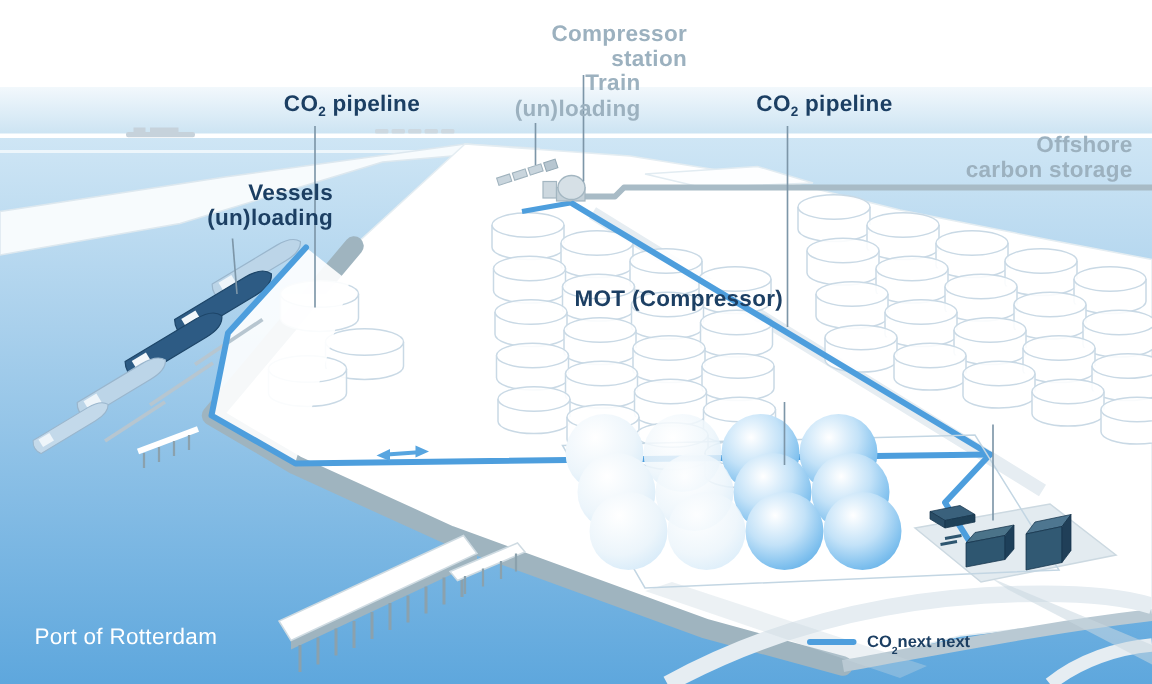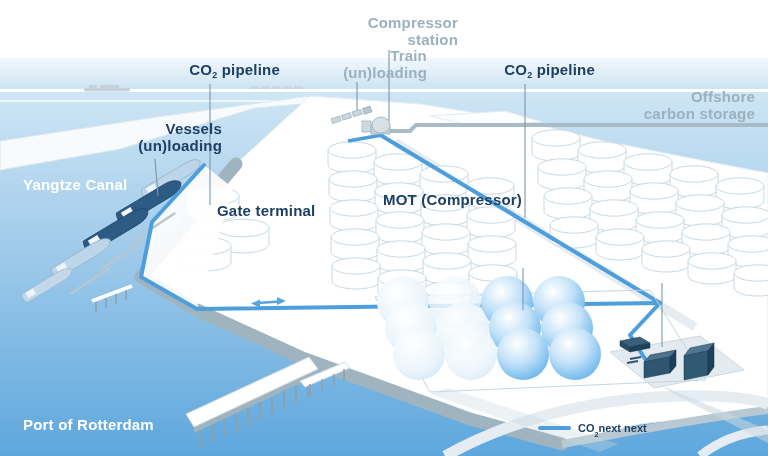--- a/index.html
+++ b/index.html
@@ -324,29 +324,27 @@
 (un)loading</div>
 
 <div class="lbl navy center" style="left:455px;top:61px;width:140px;"><span>CO</span><sub>2</sub><span> pipeline</span></div>
 
 <div class="lbl gray right" style="left:565px;top:88px;width:190px;">Offshore
 carbon storage</div>
 
 <div class="lbl navy center" style="left:82px;top:120px;width:140px;">Vessels
 (un)loading</div>
 
-<div class="lbl white" style="left:23px;top:176px;font-weight:600;">Yangtze Canal</div>
-
-<div class="lbl navy" style="left:217px;top:202px;">Gate terminal</div>
+
 
 <div class="lbl navy" style="left:383px;top:191px;">MOT (Compressor)</div>
 
 
 
-<div class="lbl white" style="left:23px;top:416px;font-weight:700;">Port of Rotterdam</div>
+<div class="lbl white" style="left:23px;top:416px;font-weight:400;">Port of Rotterdam</div>
 
 <div class="legend">
   <span class="legend-item">
     <span class="sw" id="sw-co2next" style="background: rgb(77, 158, 221);"></span>
     <span><span>CO</span><sub>2</sub><span>next next</span></span>
   </span>
 </div>
 
 </div>
 

